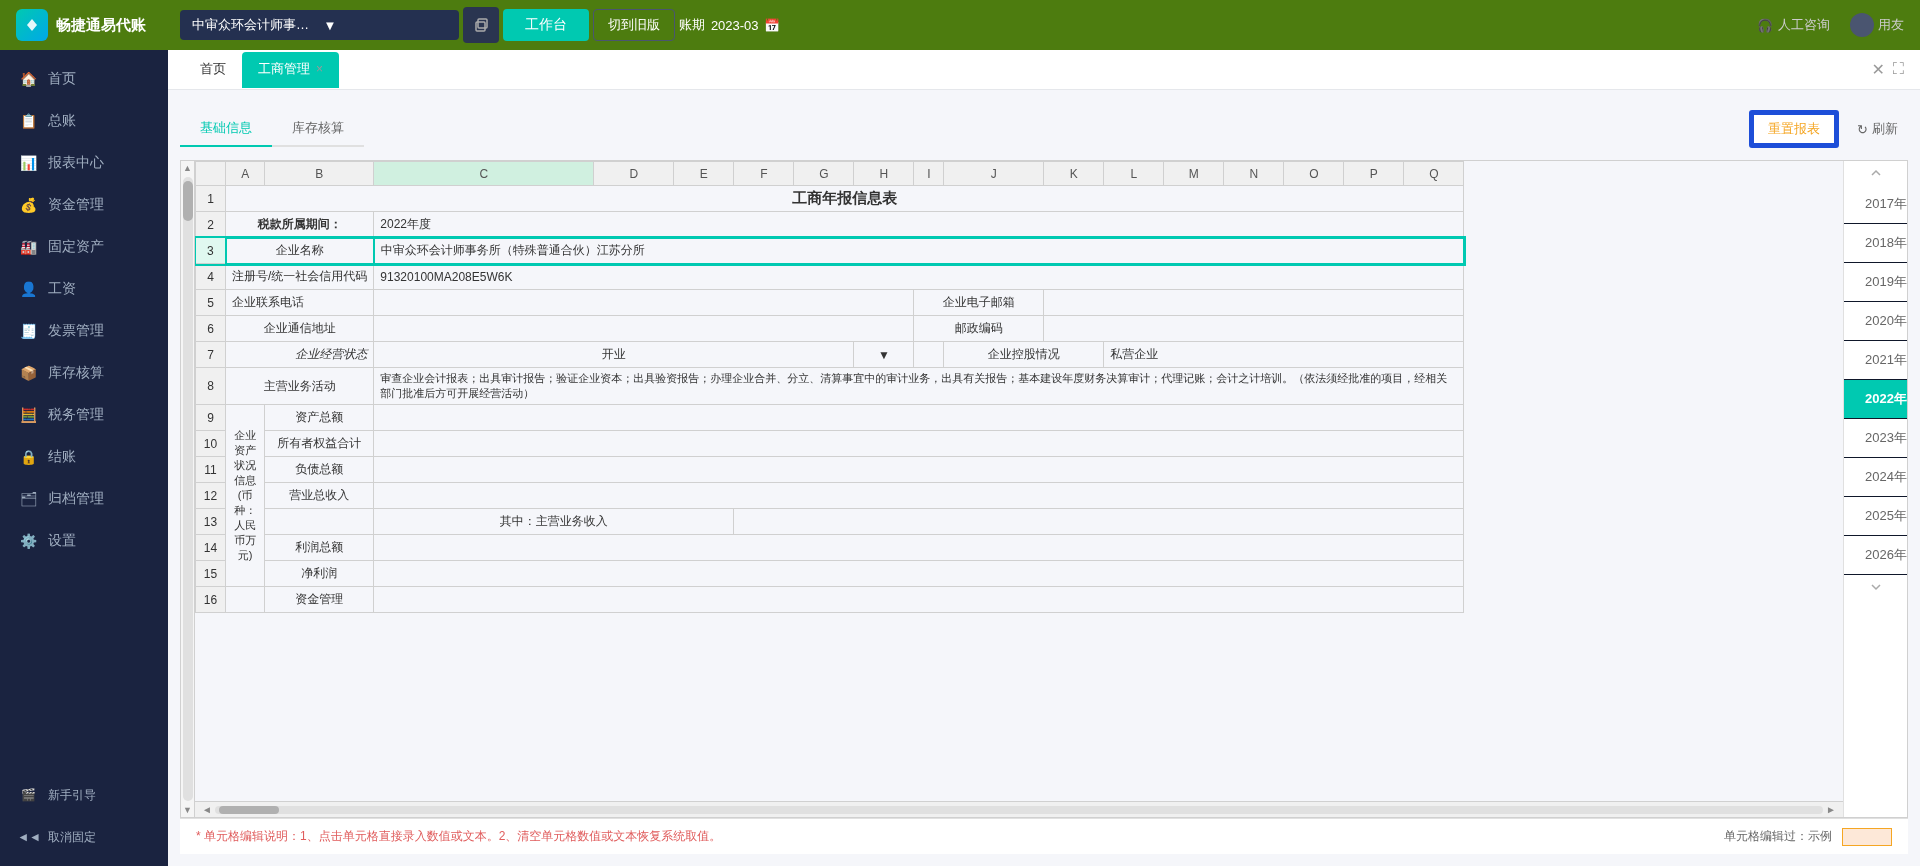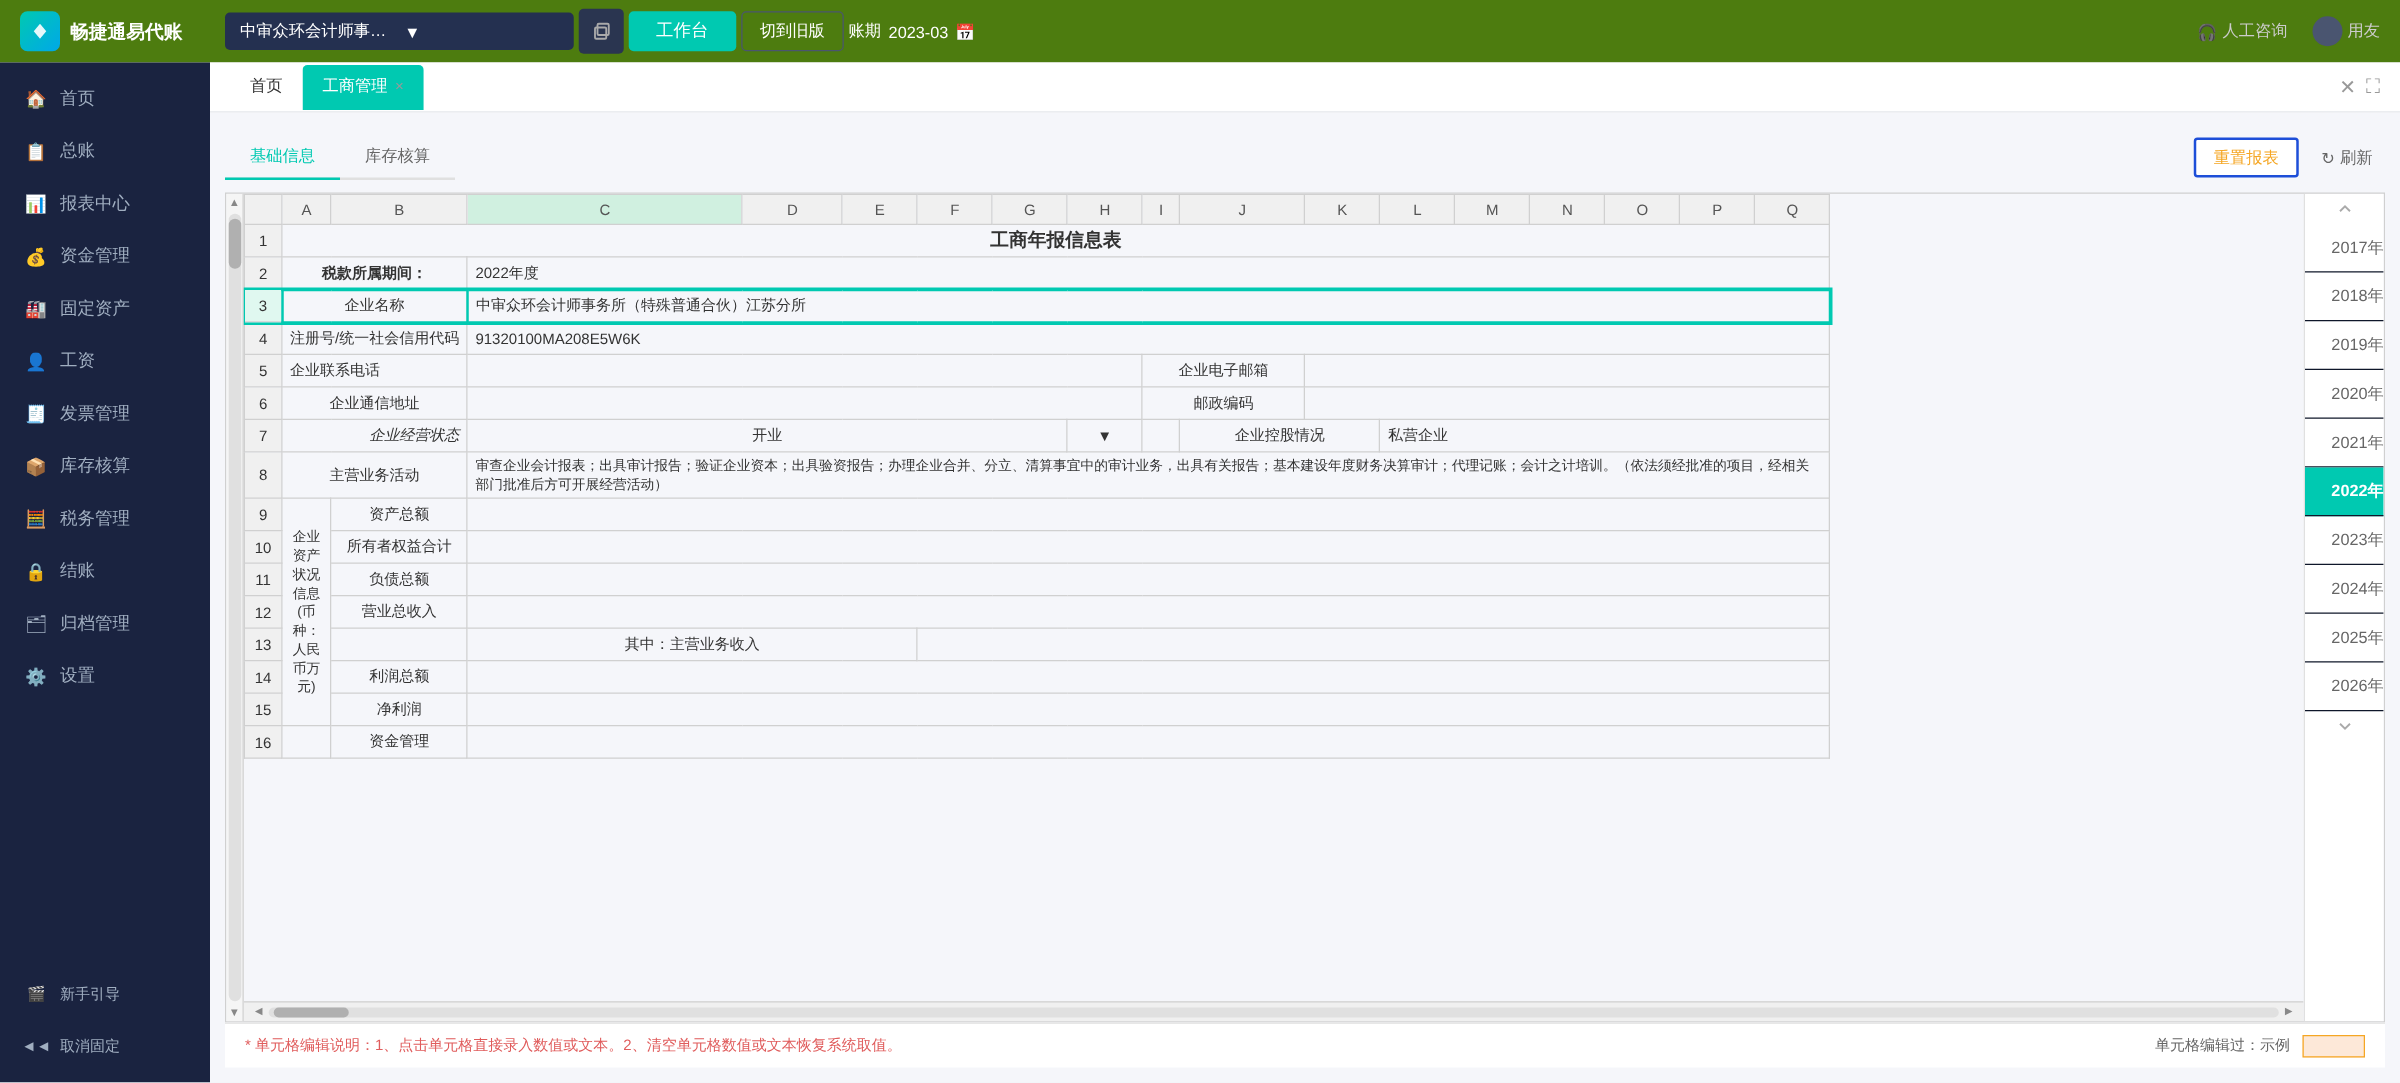--- a/index.html
+++ b/index.html
@@ -69,21 +69,21 @@
     .sub-tabs { display: flex; gap: 0; border-bottom: 2px solid #e0e0e0; margin-bottom: 0; }
     .sub-tab {
       padding: 8px 20px; font-size: 13px; cursor: pointer; color: #666;
       border-bottom: 2px solid transparent; margin-bottom: -2px;
     }
     .sub-tab.active { color: #00c9b1; border-bottom: 2px solid #00c9b1; font-weight: 500; }
 
     
     .toolbar { display: flex; align-items: center; gap: 8px; margin-bottom: 8px; justify-content: flex-end; margin-top: 8px; }
     .reset-btn {
-      border: 2px solid #1d4ed8; color: #f5a623; background: #fff;
+      border: 5px solid #1d4ed8; color: #f5a623; background: #fff;
       padding: 5px 14px; border-radius: 3px; font-size: 13px; cursor: pointer;
     }
     .refresh-btn {
       border: none; background: transparent; color: #666;
       padding: 5px 10px; font-size: 13px; cursor: pointer; display: flex; align-items: center; gap: 4px;
     }
 
     table.sheet {
       border-collapse: collapse; min-width: 1200px; table-layout: fixed;
     }

